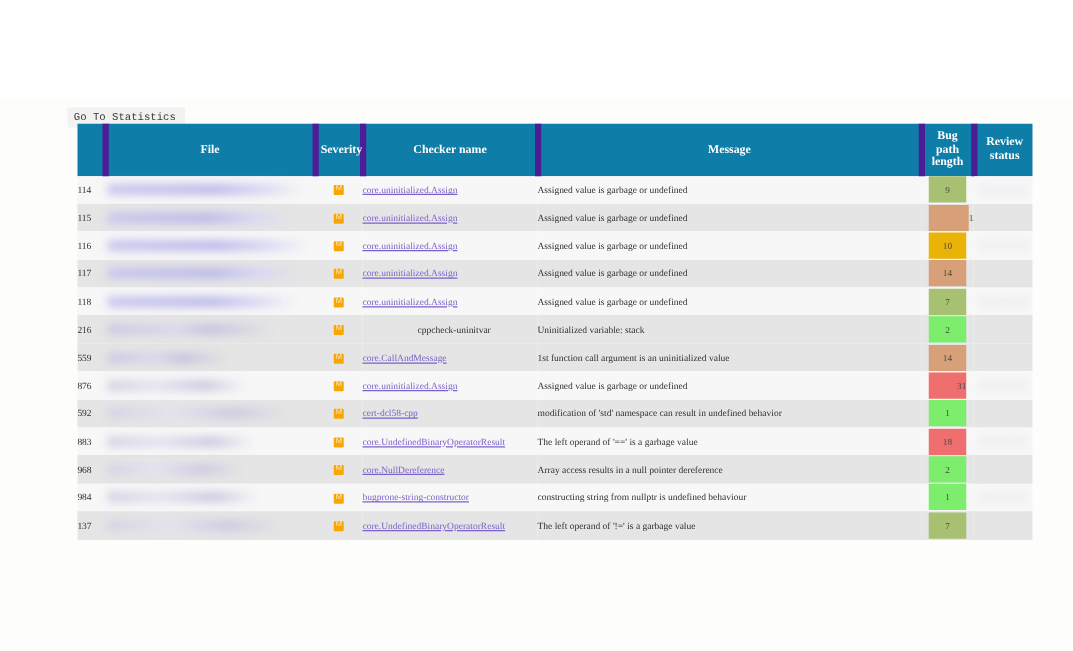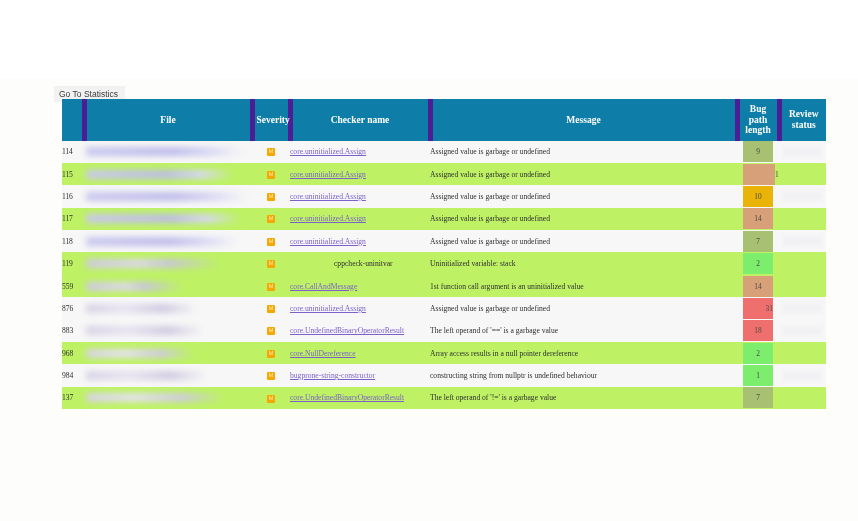--- a/index.html
+++ b/index.html
@@ -39,21 +39,21 @@
   .tab {
     display: inline-block;
     background: #f2f2f2;
     color: #3a3a3a;
     font-size: 8.5px;
     line-height: 16px;
     padding: 0 7px 0 5px;
     margin-left: -8px;
     white-space: nowrap;
     border: 0;
-    font-family: Liberation Sans, sans-serif;
+    font-family: Liberation Mono, monospace;
     cursor: pointer;
   }
 
   
   .grid-wrap {
     position: absolute;
     left: 62px;
     top: 99px;
     width: 736px;
   }
@@ -88,21 +88,21 @@
 
   table.grid tbody td {
     font-size: 7.6px;
     color: #2f2f2f;
     padding: 0;
     height: 22.4px;
     vertical-align: middle;
     border: 0;
   }
   tbody tr.odd  td { background: #f7f7f7; }
-  tbody tr.even td { background: #bef264; }
+  tbody tr.even td { background: #e5e5e5; }
 
   .cell-id {
     text-align: left;
     padding-left: 0px;
     color: #333;
     font-size: 7.6px;
     letter-spacing: -0.1px;
   }
 
   
@@ -288,21 +288,21 @@
             <td class="cell-checker"><a>core.uninitialized.Assign</a></td>
             <td class="cell-msg">Assigned value is garbage or undefined</td>
             <td class="cell-bpl">
               <span class="bpl-box" style="background: rgb(168, 192, 113);">7</span>
             </td>
             <td class="cell-rev">
               <span class="rev-blur">Unreviewed</span>
             </td>
           </tr>
           <tr class="even">
-            <td class="cell-id">119</td>
+            <td class="cell-id">216</td>
             <td>
               <span class="blurfile bf-b" style="width: 80%;"></span>
             </td>
             <td class="cell-sev"><span class="sev-icon" title="M"></span></td>
             <td class="cell-checker"><span class="plain">cppcheck-uninitvar</span></td>
             <td class="cell-msg">Uninitialized variable: stack</td>
             <td class="cell-bpl">
               <span class="bpl-box" style="background: rgb(125, 237, 110);">2</span>
             </td>
             <td class="cell-rev">
@@ -330,20 +330,35 @@
               <span class="blurfile bf-c" style="width: 66%;"></span>
             </td>
             <td class="cell-sev"><span class="sev-icon" title="M"></span></td>
             <td class="cell-checker"><a>core.uninitialized.Assign</a></td>
             <td class="cell-msg">Assigned value is garbage or undefined</td>
             <td class="cell-bpl">
               <span class="bpl-box" style="background: rgb(239, 111, 111); text-align: right;">31</span>
             </td>
             <td class="cell-rev">
               <span class="rev-blur">Unreviewed</span>
+            </td>
+          </tr>
+          <tr class="even">
+            <td class="cell-id">592</td>
+            <td>
+              <span class="blurfile bf-c" style="width: 86%;"></span>
+            </td>
+            <td class="cell-sev"><span class="sev-icon" title="M"></span></td>
+            <td class="cell-checker"><a>cert-dcl58-cpp</a></td>
+            <td class="cell-msg">modification of 'std' namespace can result in undefined behavior</td>
+            <td class="cell-bpl">
+              <span class="bpl-box" style="background: rgb(125, 237, 110);">1</span>
+            </td>
+            <td class="cell-rev">
+              <span class="rev-blank"></span>
             </td>
           </tr>
           <tr class="odd">
             <td class="cell-id">883</td>
             <td>
               <span class="blurfile bf-c" style="width: 70%;"></span>
             </td>
             <td class="cell-sev"><span class="sev-icon" title="M"></span></td>
             <td class="cell-checker"><a>core.UndefinedBinaryOperatorResult</a></td>
             <td class="cell-msg">The left operand of '==' is a garbage value</td>

